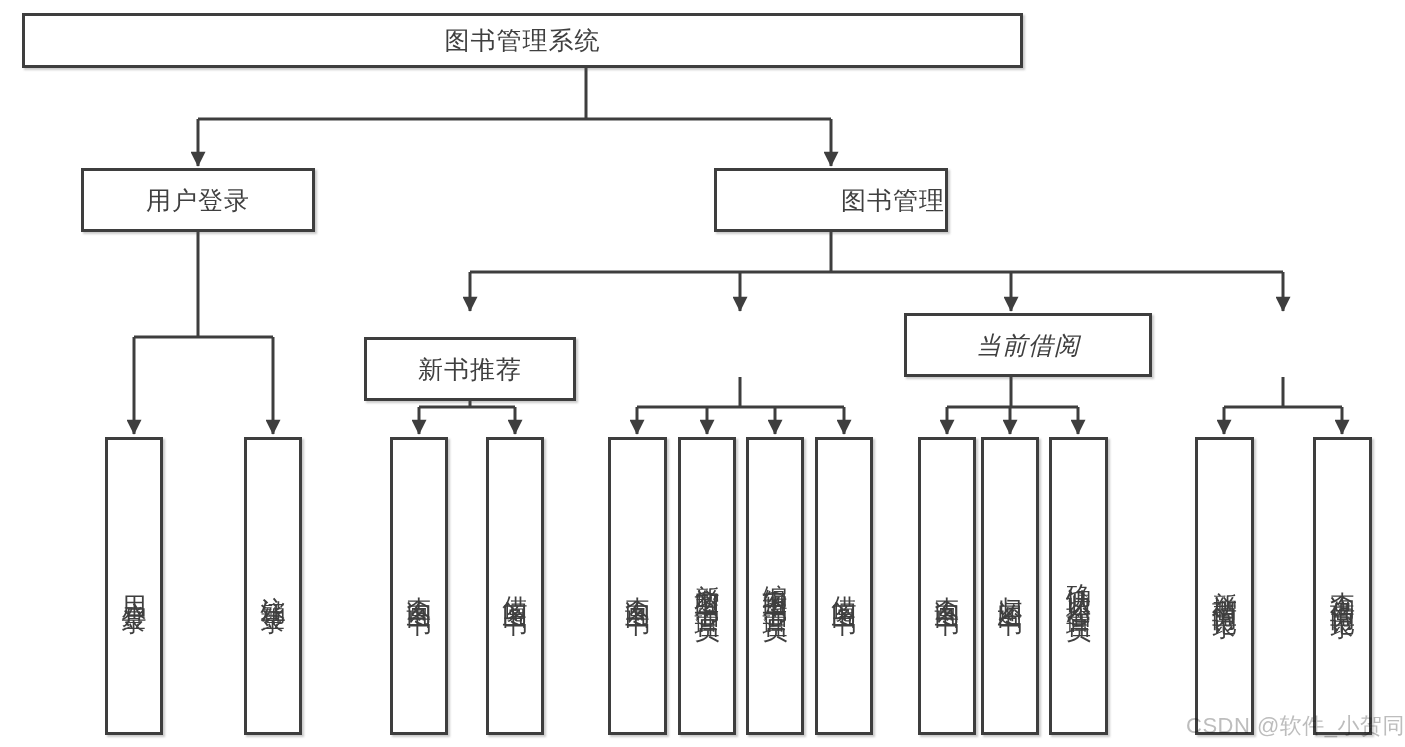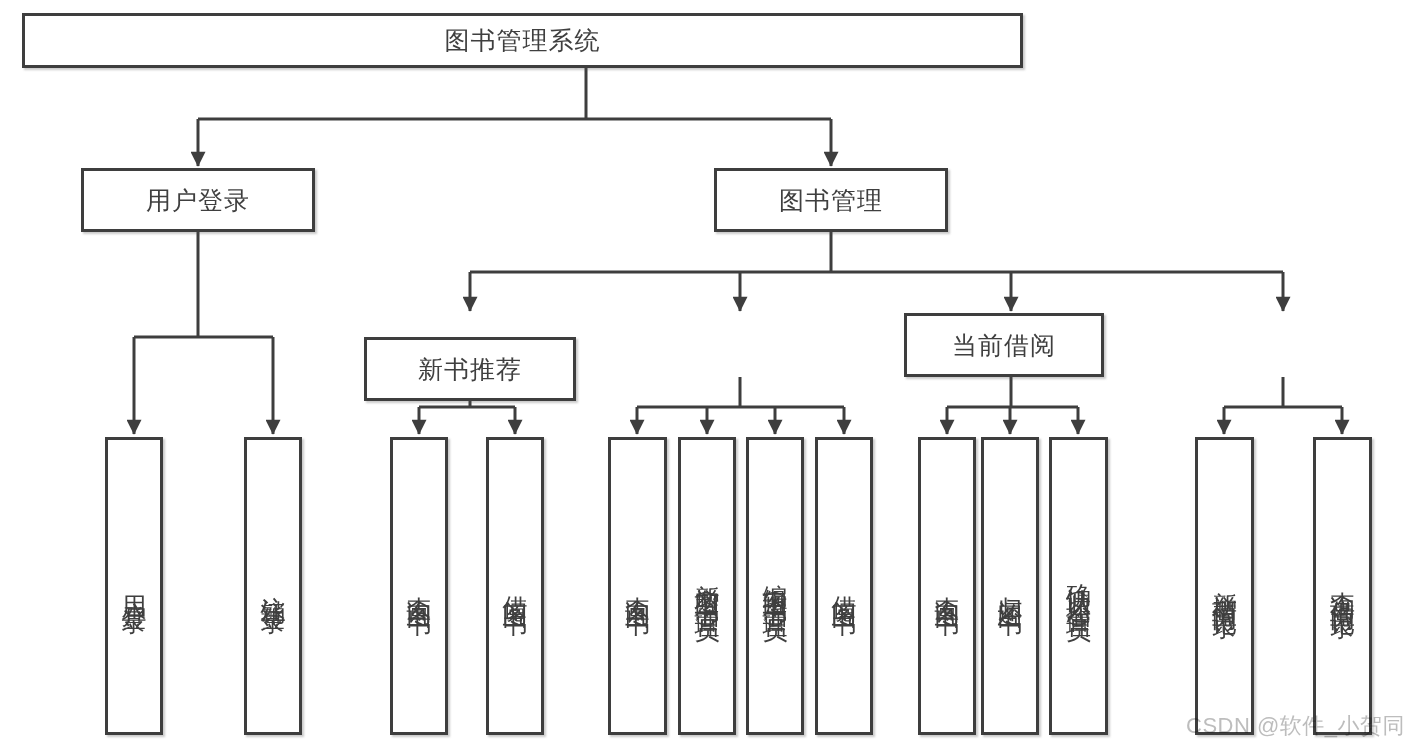--- a/index.html
+++ b/index.html
@@ -100,28 +100,28 @@
     </g>
   </svg>
 
   <div class="box box-h" style="left:22px; top:13px; width:1001px; height:55px;">
     <span>图书管理系统</span>
   </div>
 
   <div class="box box-h" style="left:81px; top:168px; width:234px; height:64px;">
     <span>用户登录</span>
   </div>
-  <div class="box box-h" style="left:714px; top:168px; width:234px; height:64px;">
+  <div class="box box-h" style="left:714px; top:168px; width:234px; height:64px;justify-content:flex-end;">
     <span>图书管理</span>
   </div>
 
   <div class="box box-h" style="left:364px; top:313px; width:212px; height:64px;margin-top:24px;">
     <span>新书推荐</span>
   </div>
-  <div class="box box-h" style="left:904px; top:313px; width:200px; height:64px;">
+  <div class="box box-h" style="left:904px; top:313px; width:248px; height:64px;font-style:italic;">
     <span>当前借阅</span>
   </div>
 
   <div class="box box-v" style="left:105px; top:437px; width:58px; height:298px;">
     <span>用户登录</span>
   </div>
   <div class="box box-v" style="left:244px; top:437px; width:58px; height:298px;">
     <span>注销登录</span>
   </div>
 

